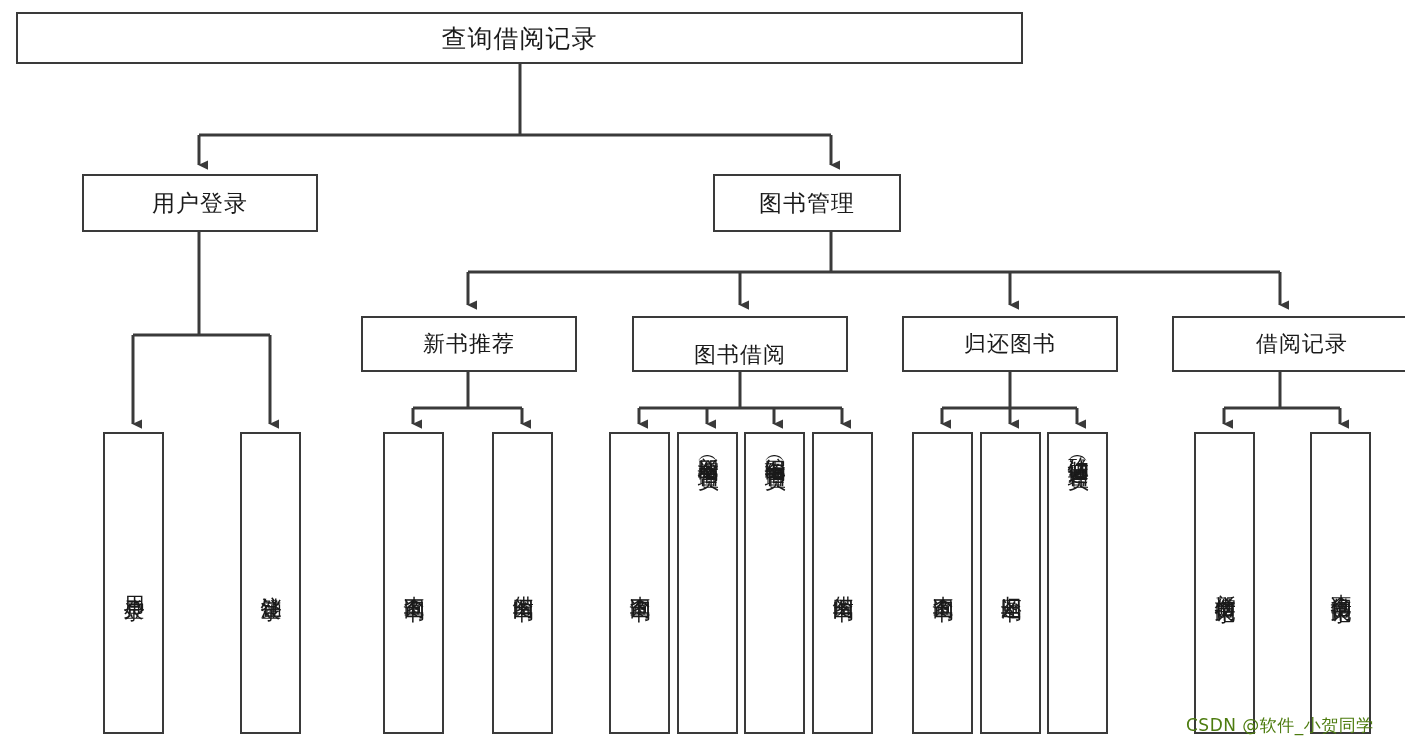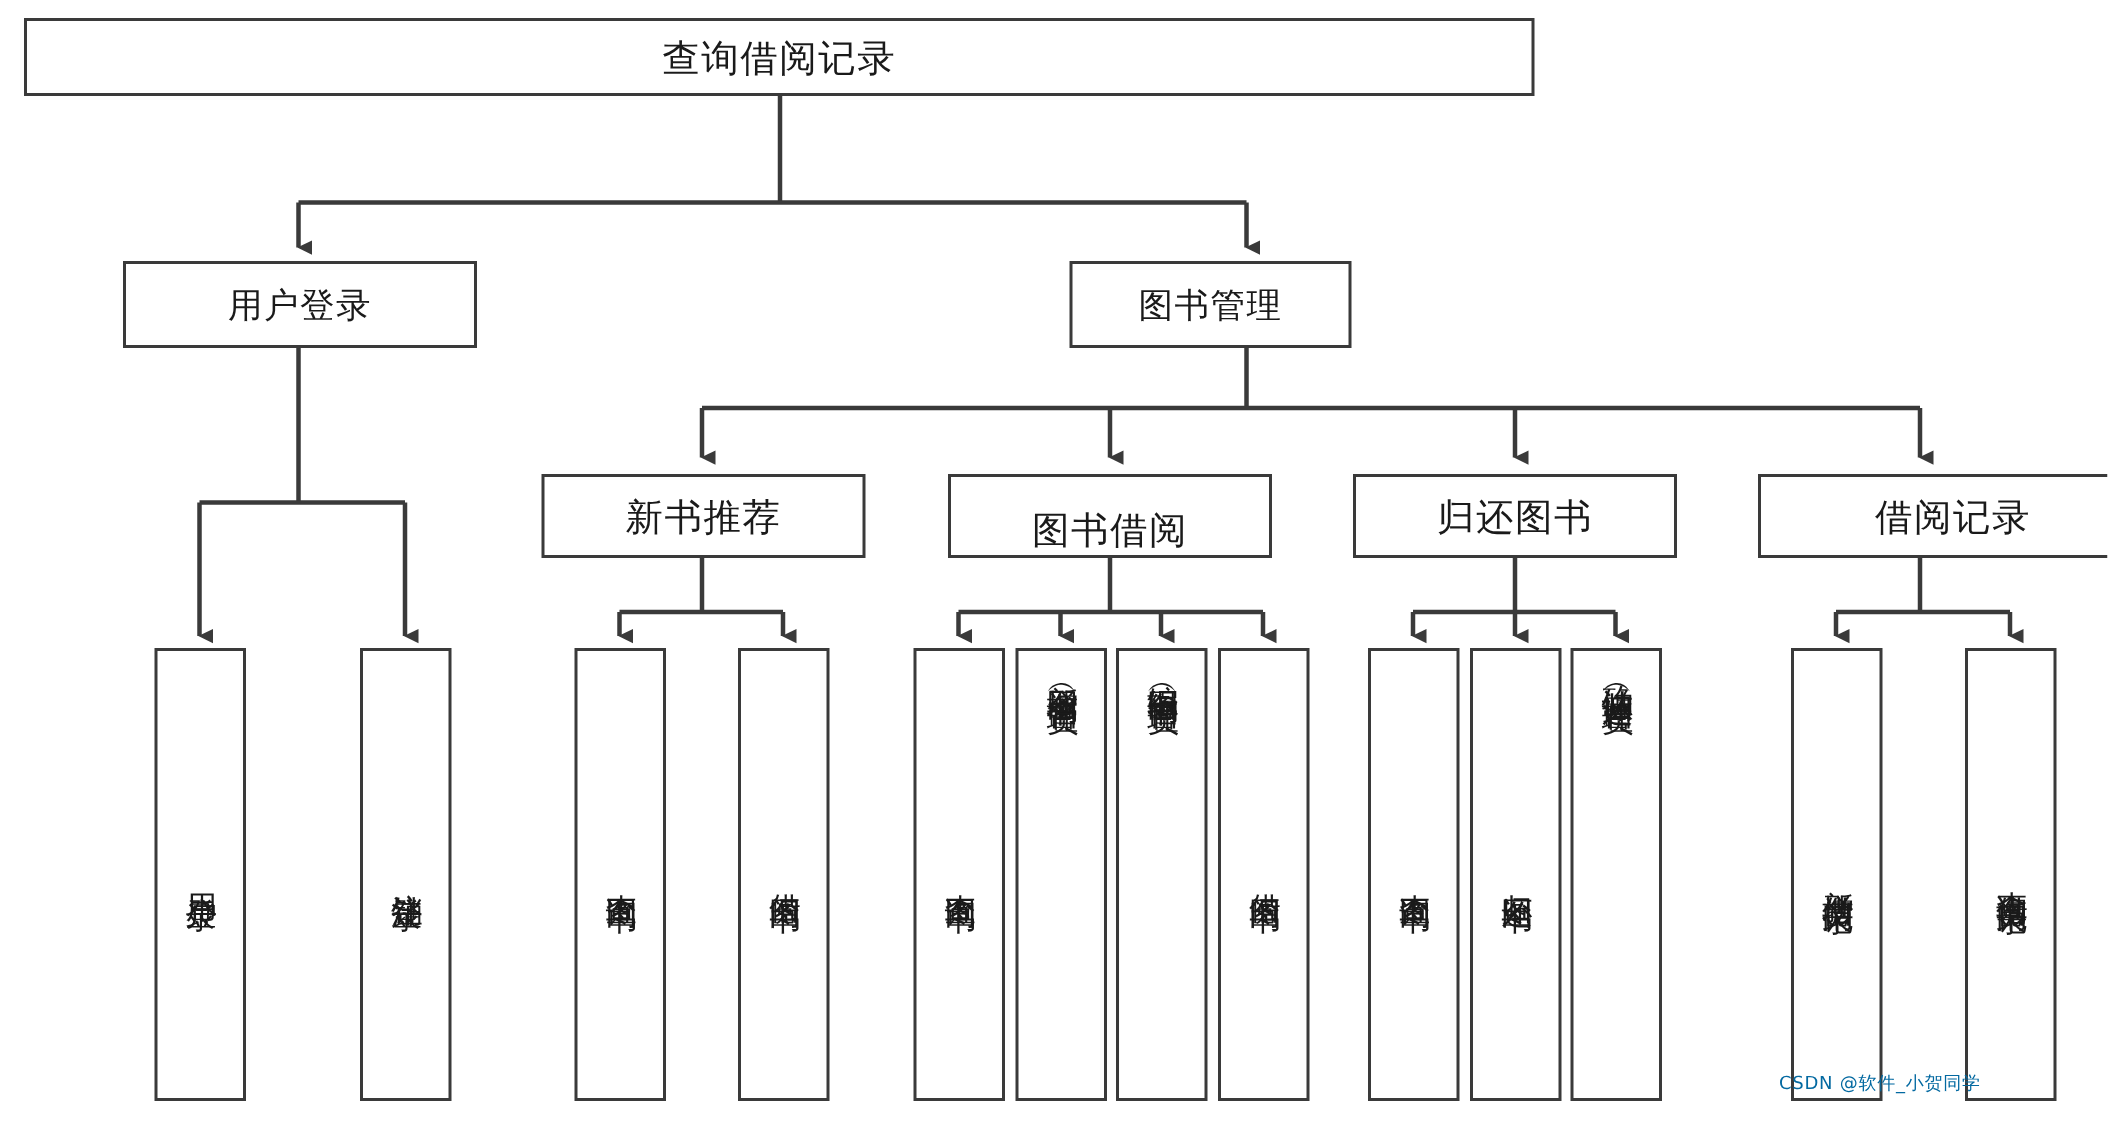--- a/index.html
+++ b/index.html
@@ -39,21 +39,21 @@
   }
   .node.root {
     font-size: 25px;
     letter-spacing: 1px;
   }
   .node.level1 {
     font-size: 23px;
     letter-spacing: 1px;
   }
   .node.level2 {
-    font-size: 25px;
+    font-size: 22px;
     letter-spacing: 1px;
   }
   .node.leaf {
     align-items: flex-start;
     justify-content: center;
     padding-top: 0;
   }
   .leaf-text {
     writing-mode: vertical-rl;
     text-orientation: upright;
@@ -71,22 +71,22 @@
     justify-content: center;
   }
   .leaf-inner.top {
     align-items: flex-start;
     padding-top: 6px;
   }
   .watermark {
     position: absolute;
     left: 1186px;
     top: 714px;
-    font-size: 12px;
-    color: #0369a1;
+    font-size: 17px;
+    color: #4d7c0f;
     letter-spacing: 0.5px;
     z-index: 5;
     white-space: nowrap;
   }
 </style>
 </head>
 <body>
 
 <div id="canvas">
 

